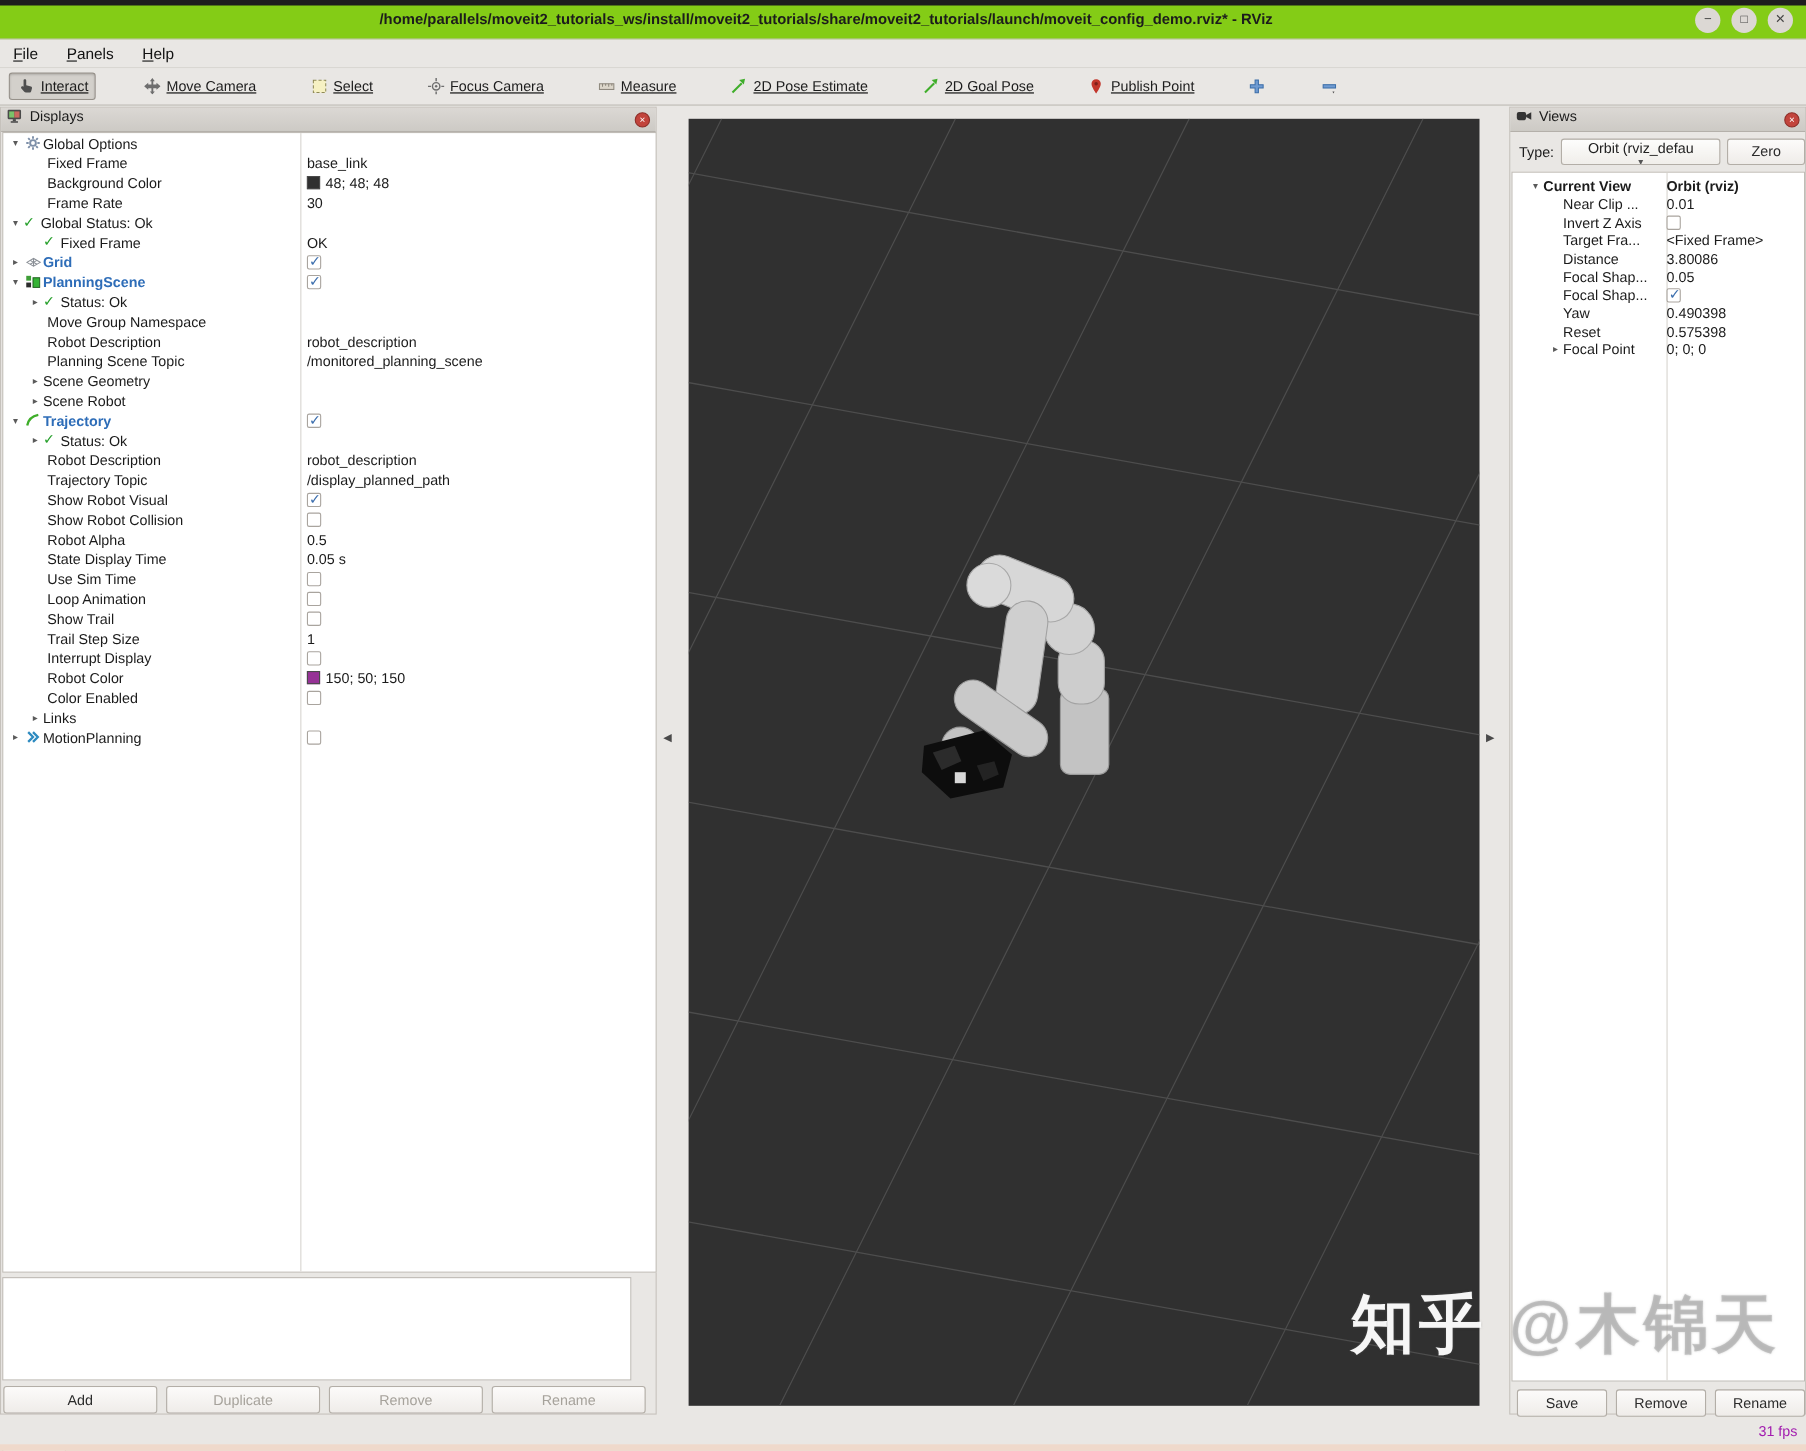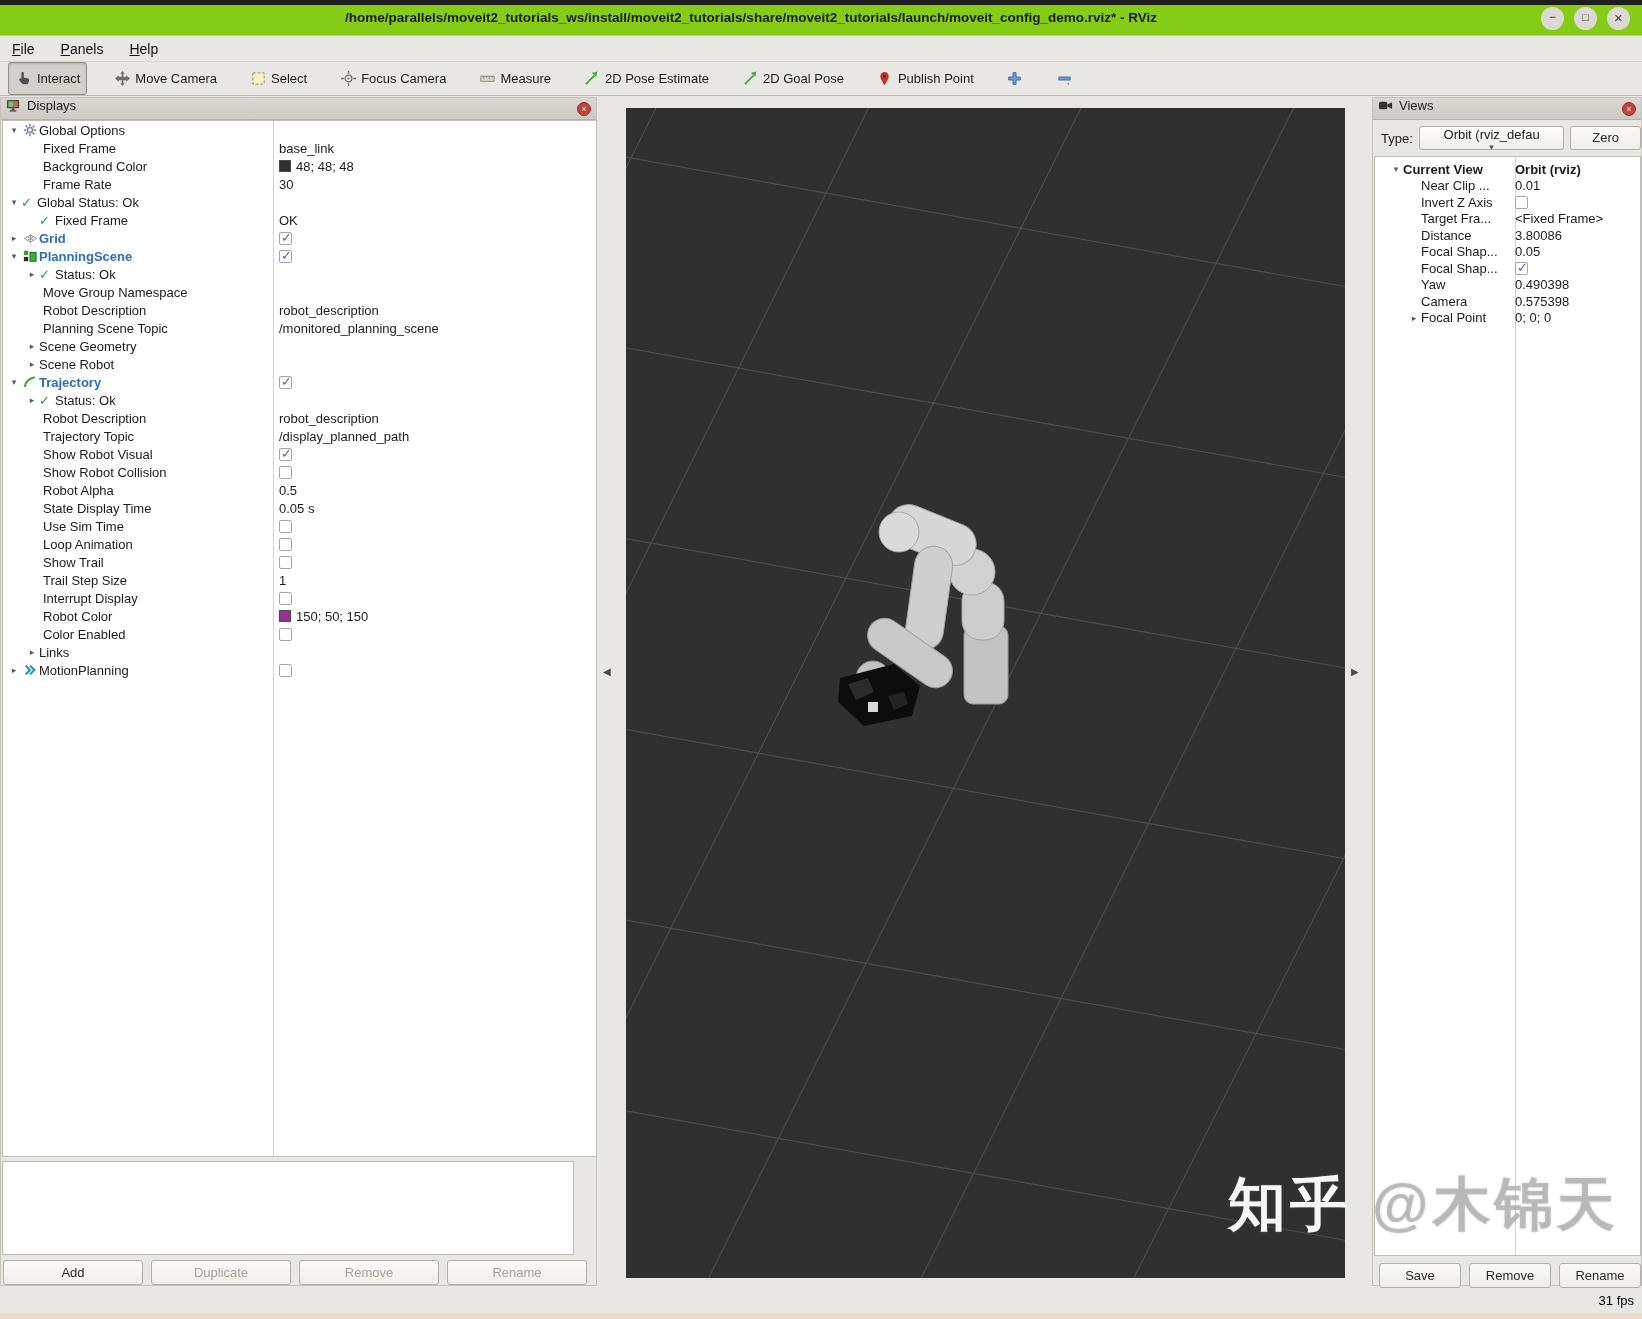--- a/index.html
+++ b/index.html
@@ -15,21 +15,21 @@
   .win-btn.min::after { content:"\2212"; }
   .win-btn.max::after { content:"\25A1"; font-size:11px; }
   .win-btn.cls::after { content:"\00D7"; font-size:15px; }
 
   
   .menubar { position:absolute; left:0; top:36px; width:1642px; height:26px; background:#e9e7e4; display:flex; align-items:center; gap:26px; padding-left:12px; border-bottom:1px solid #d8d5d0; }
   .menu-item { display:inline-block; font-size:14px; color:#111; }
   .menu-item::first-letter { text-decoration:underline; }
 
   
-  .toolbar { position:absolute; left:0; top:62px; width:1642px; height:34px; background:#e9e7e4; border-bottom:1px solid #bdb9b3; display:flex; gap:20px; padding-left:8px; }
+  .toolbar { position:absolute; left:0; top:62px; width:1642px; height:34px; background:#e9e7e4; border-bottom:1px solid #bdb9b3; display:flex; align-items:center; gap:36px; padding-left:8px;text-decoration:underline; }
   .tool { display:flex; align-items:center; gap:4px; font-size:13px; color:#1c1c1c; padding:4px 6px; border-radius:3px; white-space:nowrap; }
   .tool.pressed { background:#d3d0cb; border:1px solid #96918a; box-shadow:inset 0 1px 2px rgba(0,0,0,.18); }
   .tool svg { display:block; }
   .tool-mini { position:relative; padding:4px 6px; }
 
   
   .panel { position:absolute; background:#e9e7e4; border:1px solid #c6c2bc; }
   .panel-header { position:absolute; left:0; top:0; right:0; height:22px; background:linear-gradient(#dbd8d4,#cdcac5); border-bottom:1px solid #b4b0aa; display:flex; gap:6px; padding-left:5px; font-size:13px; color:#1a1a1a; }
   .close-dot { position:absolute; right:5px; top:4px; width:14px; height:14px; border-radius:50%; background:#c2443c; border:1px solid #8e2f29; color:#fff; text-align:center; line-height:12px; font-size:9px; }
   .close-dot::after { content:"\00D7"; }
@@ -62,21 +62,21 @@
   .combo { width:156px; height:24px; background:linear-gradient(#fdfdfc,#f0eeea); border:1px solid #b3aea7; border-radius:3px; font-size:13px; color:#222; display:flex; align-items:center; padding:0 5px; justify-content:space-between; white-space:nowrap; overflow:hidden;flex-direction:column; }
   .combo .car { color:#555; font-size:9px; }
   .zero-btn { width:76px; height:24px; }
   .vr { position:relative; height:16.5px; display:flex; align-items:center; font-size:13px; color:#1b1b1b; white-space:nowrap; }
   .vr .v { left:140px; }
   .vp0 { padding-left:14px; } .vp1 { padding-left:46px; } .vpf { padding-left:32px; }
   .bold { font-weight:bold; }
 
   
   .statusbar { position:absolute; left:0; top:1286px; width:1642px; height:28px; background:#e9e7e4;margin-top:26px; }
-  .fps { position:absolute; right:8px; top:1293px; font-size:13px; color:#000000; }
+  .fps { position:absolute; right:8px; top:1293px; font-size:13px; color:#a21caf; }
   .bottom-strip { position:absolute; left:0; top:1313px; width:1642px; height:6px; background:#efd9cb; }
 
   
   .watermark { position:absolute; left:1228px; top:1166px; font-size:58px; font-weight:bold; letter-spacing:4px; white-space:nowrap; color:rgba(170,170,170,.6); text-shadow:0 0 2px rgba(130,130,130,.4); z-index:50; }
   .watermark .wm-strong { color:rgba(255,255,255,.95); }
 </style>
 </head>
 <body>
 
 <div class="titlebar">
@@ -520,21 +520,21 @@
           <span class="cb on"></span>
         </span>
       </div>
     <div class="vr vp1">
         <span class="l">Yaw</span>
         <span class="v">
           <span>0.490398</span>
         </span>
       </div>
     <div class="vr vp1">
-        <span class="l">Camera</span>
+        <span class="l">Reset</span>
         <span class="v">
           <span>0.575398</span>
         </span>
       </div>
     <div class="vr vpf">
         <span class="e">▸</span>
         <span class="l">Focal Point</span>
         <span class="v">
           <span>0; 0; 0</span>
         </span>

